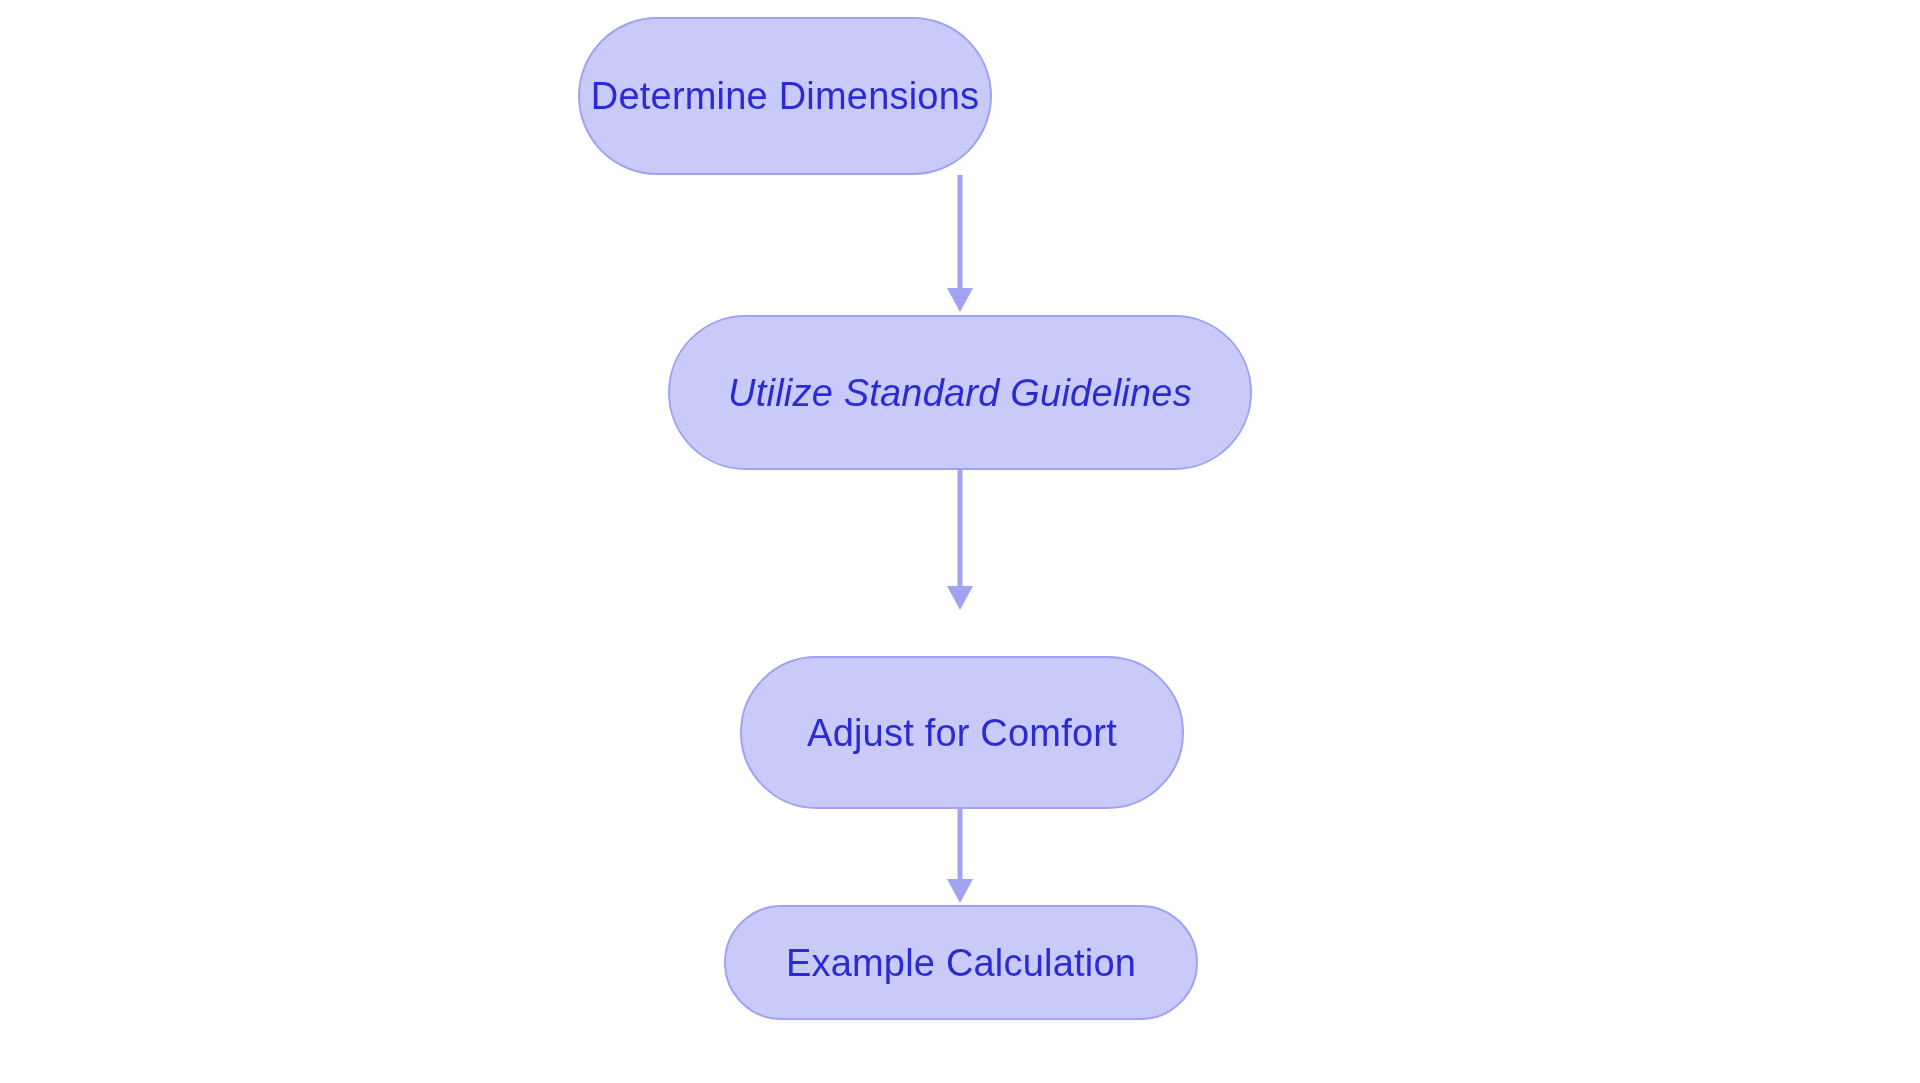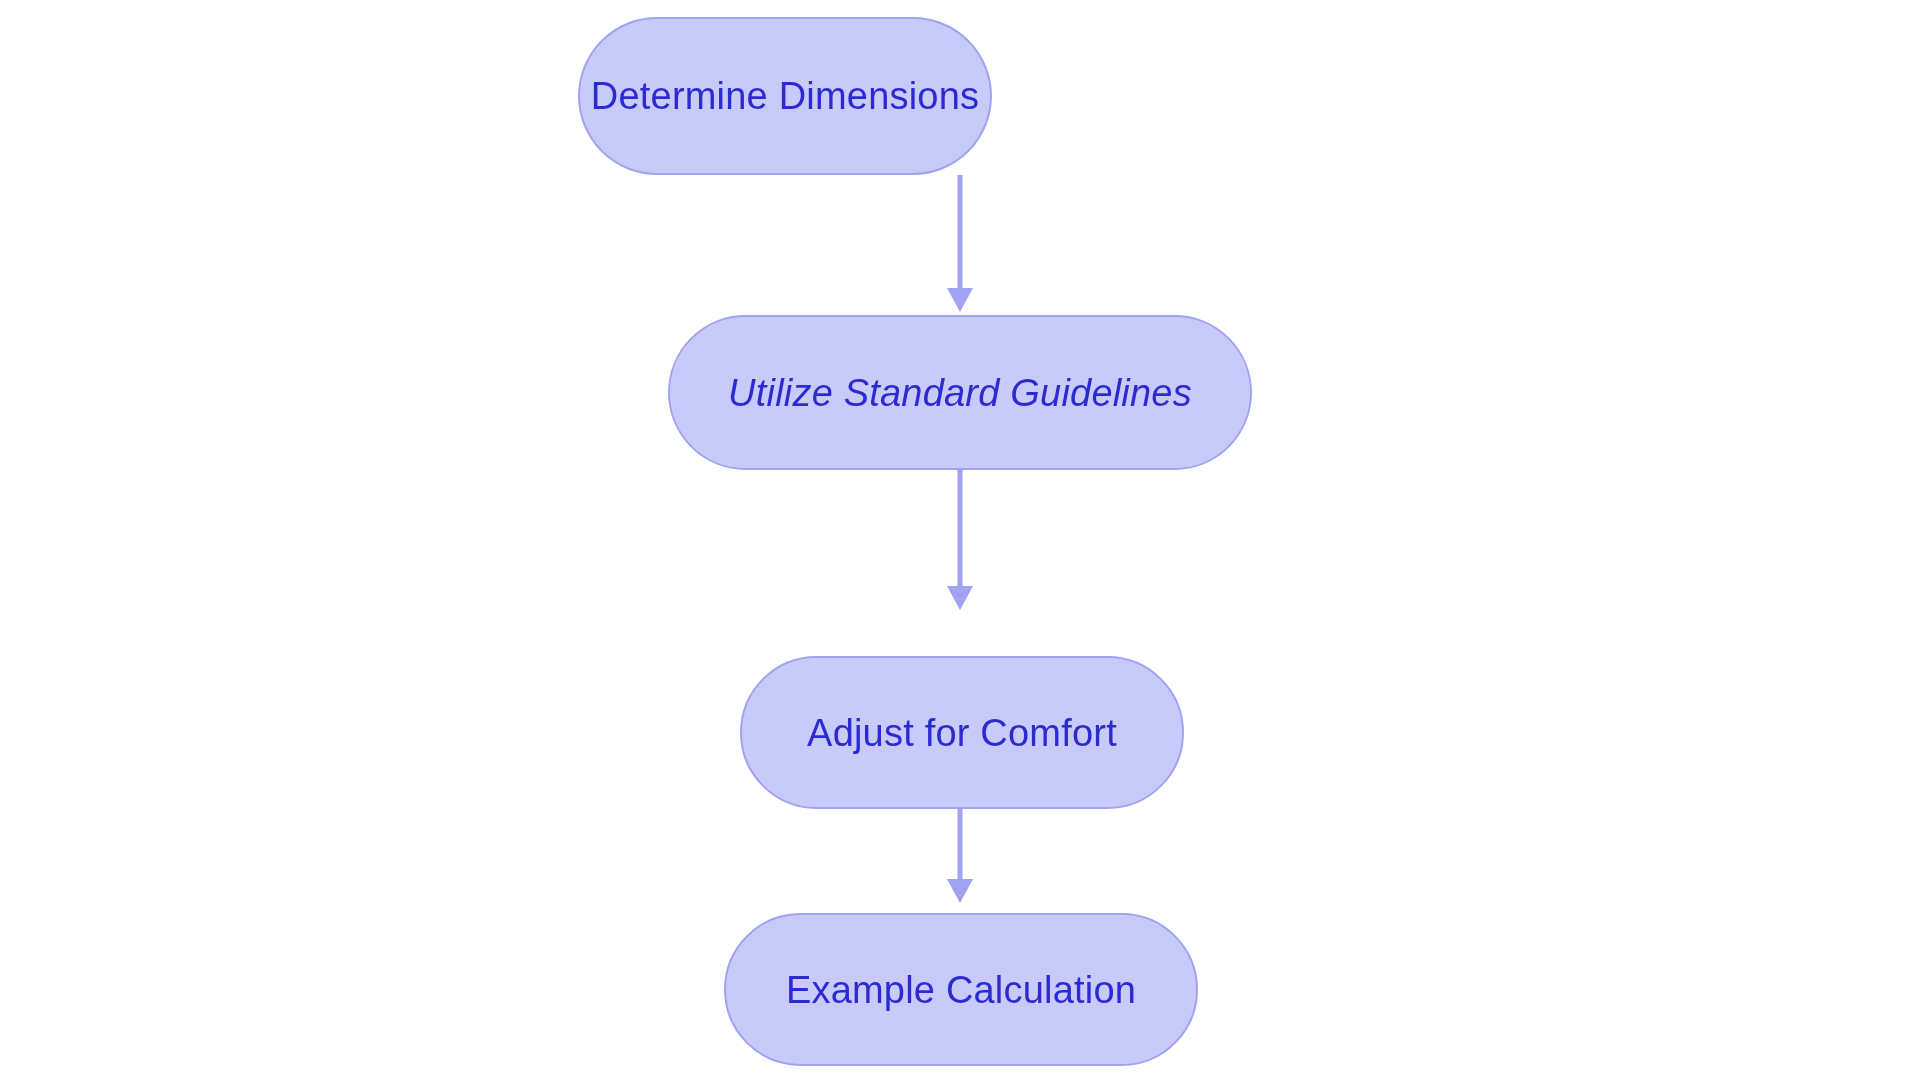--- a/index.html
+++ b/index.html
@@ -37,21 +37,21 @@
   }
   .node-label {
     color: #2b2bd4;
     font-size: 38px;
     line-height: 1;
   }
   
   #node-0 { left: 578px;  top: 17px;   width: 414px; height: 158px; }
   #node-1 { left: 668px;  top: 315px;  width: 584px; height: 155px; font-style: italic; }
   #node-2 { left: 740px;  top: 612px;  width: 444px; height: 153px; margin-top: 44px; }
-  #node-3 { left: 724px;  top: 905px;  width: 474px; height: 153px; margin-top: 8px; }
+  #node-3 { left: 724px;  top: 905px;  width: 474px; height: 115px; }
 
   .edge {
     position: absolute;
     left: 0;
     top: 0;
     width: 1920px;
     height: 1083px;
     pointer-events: none;
     overflow: visible;
   }

